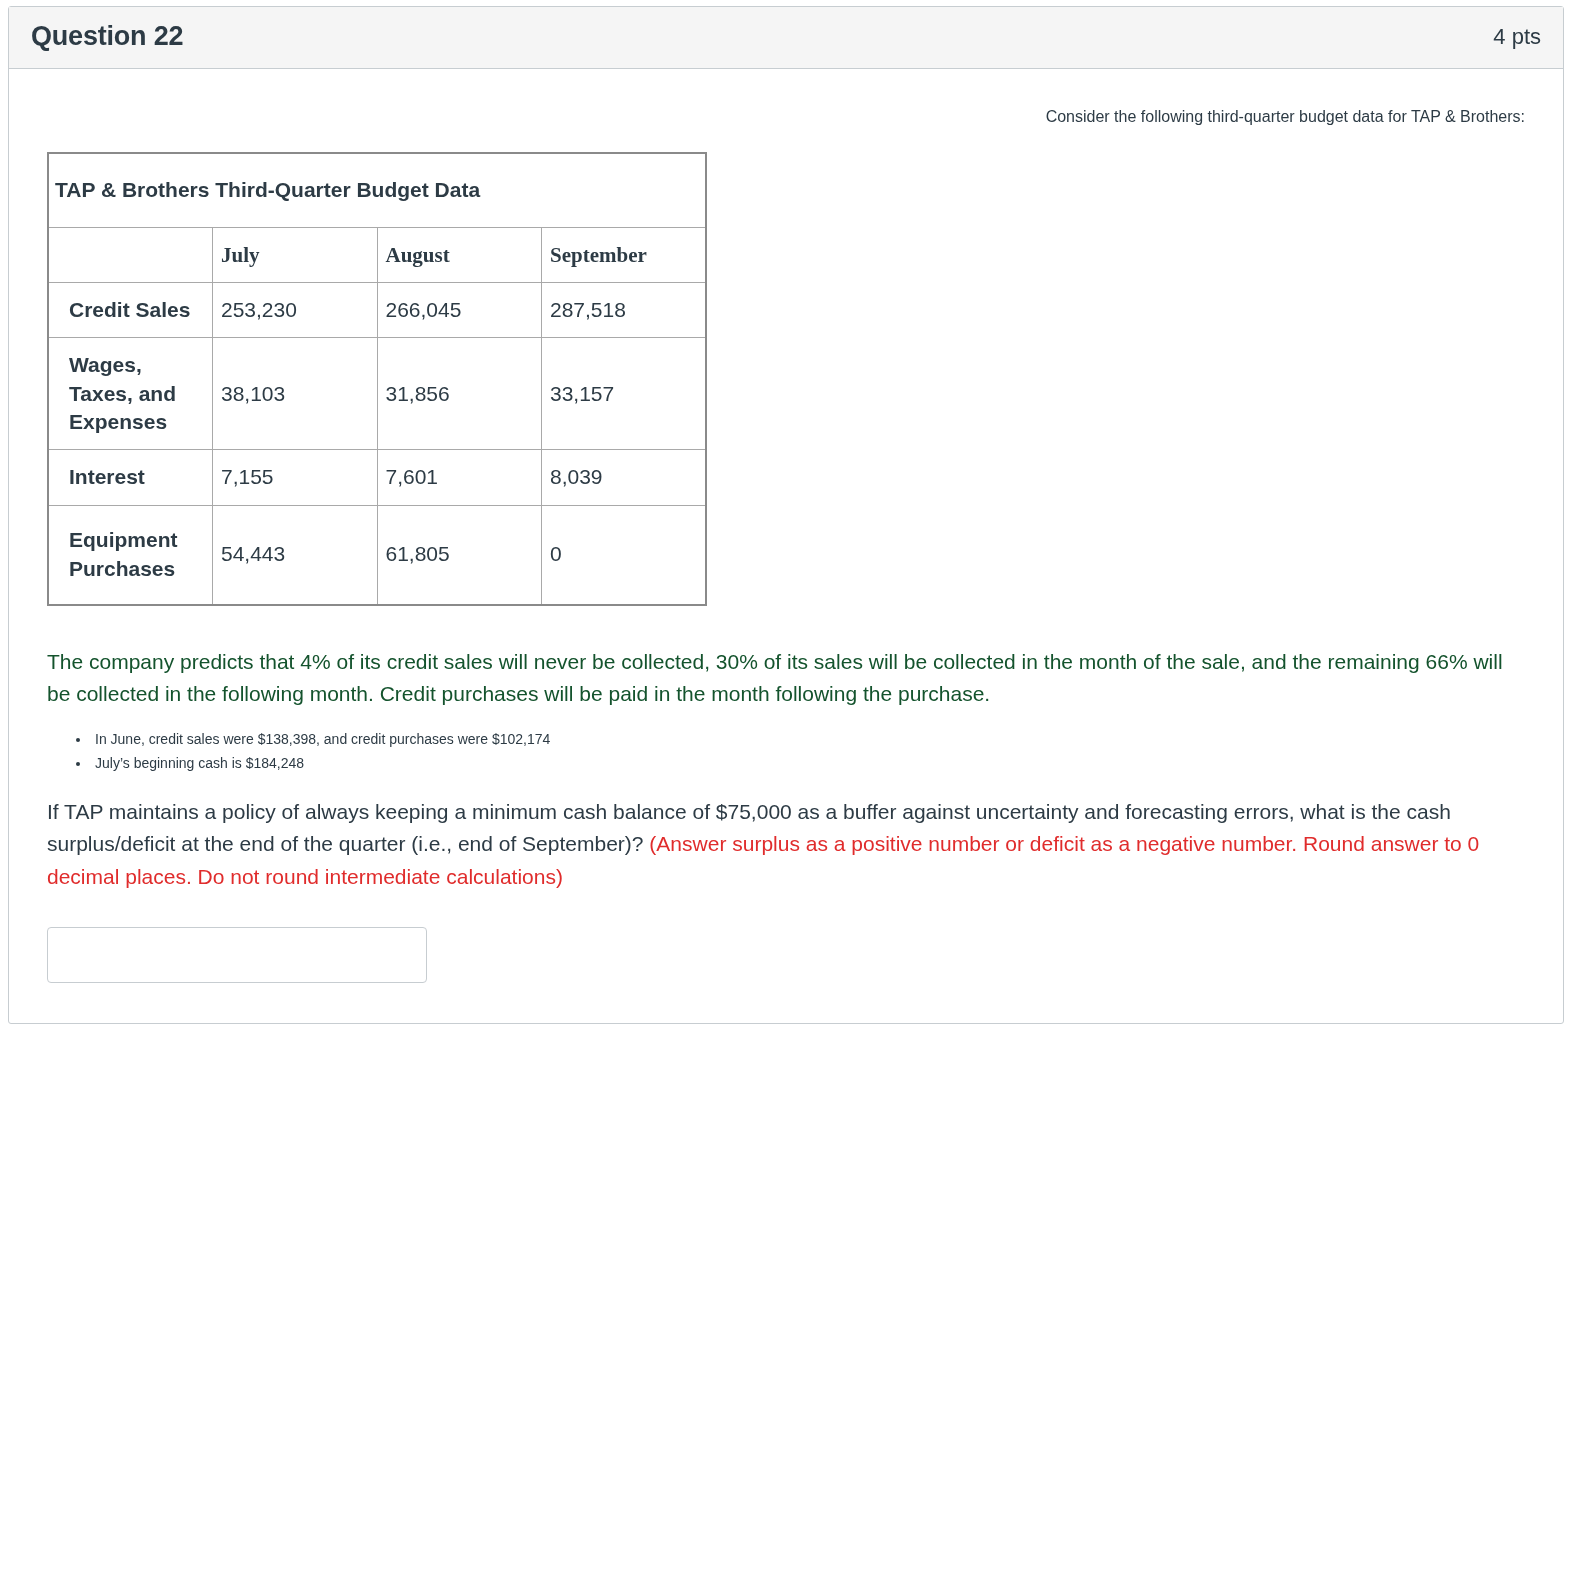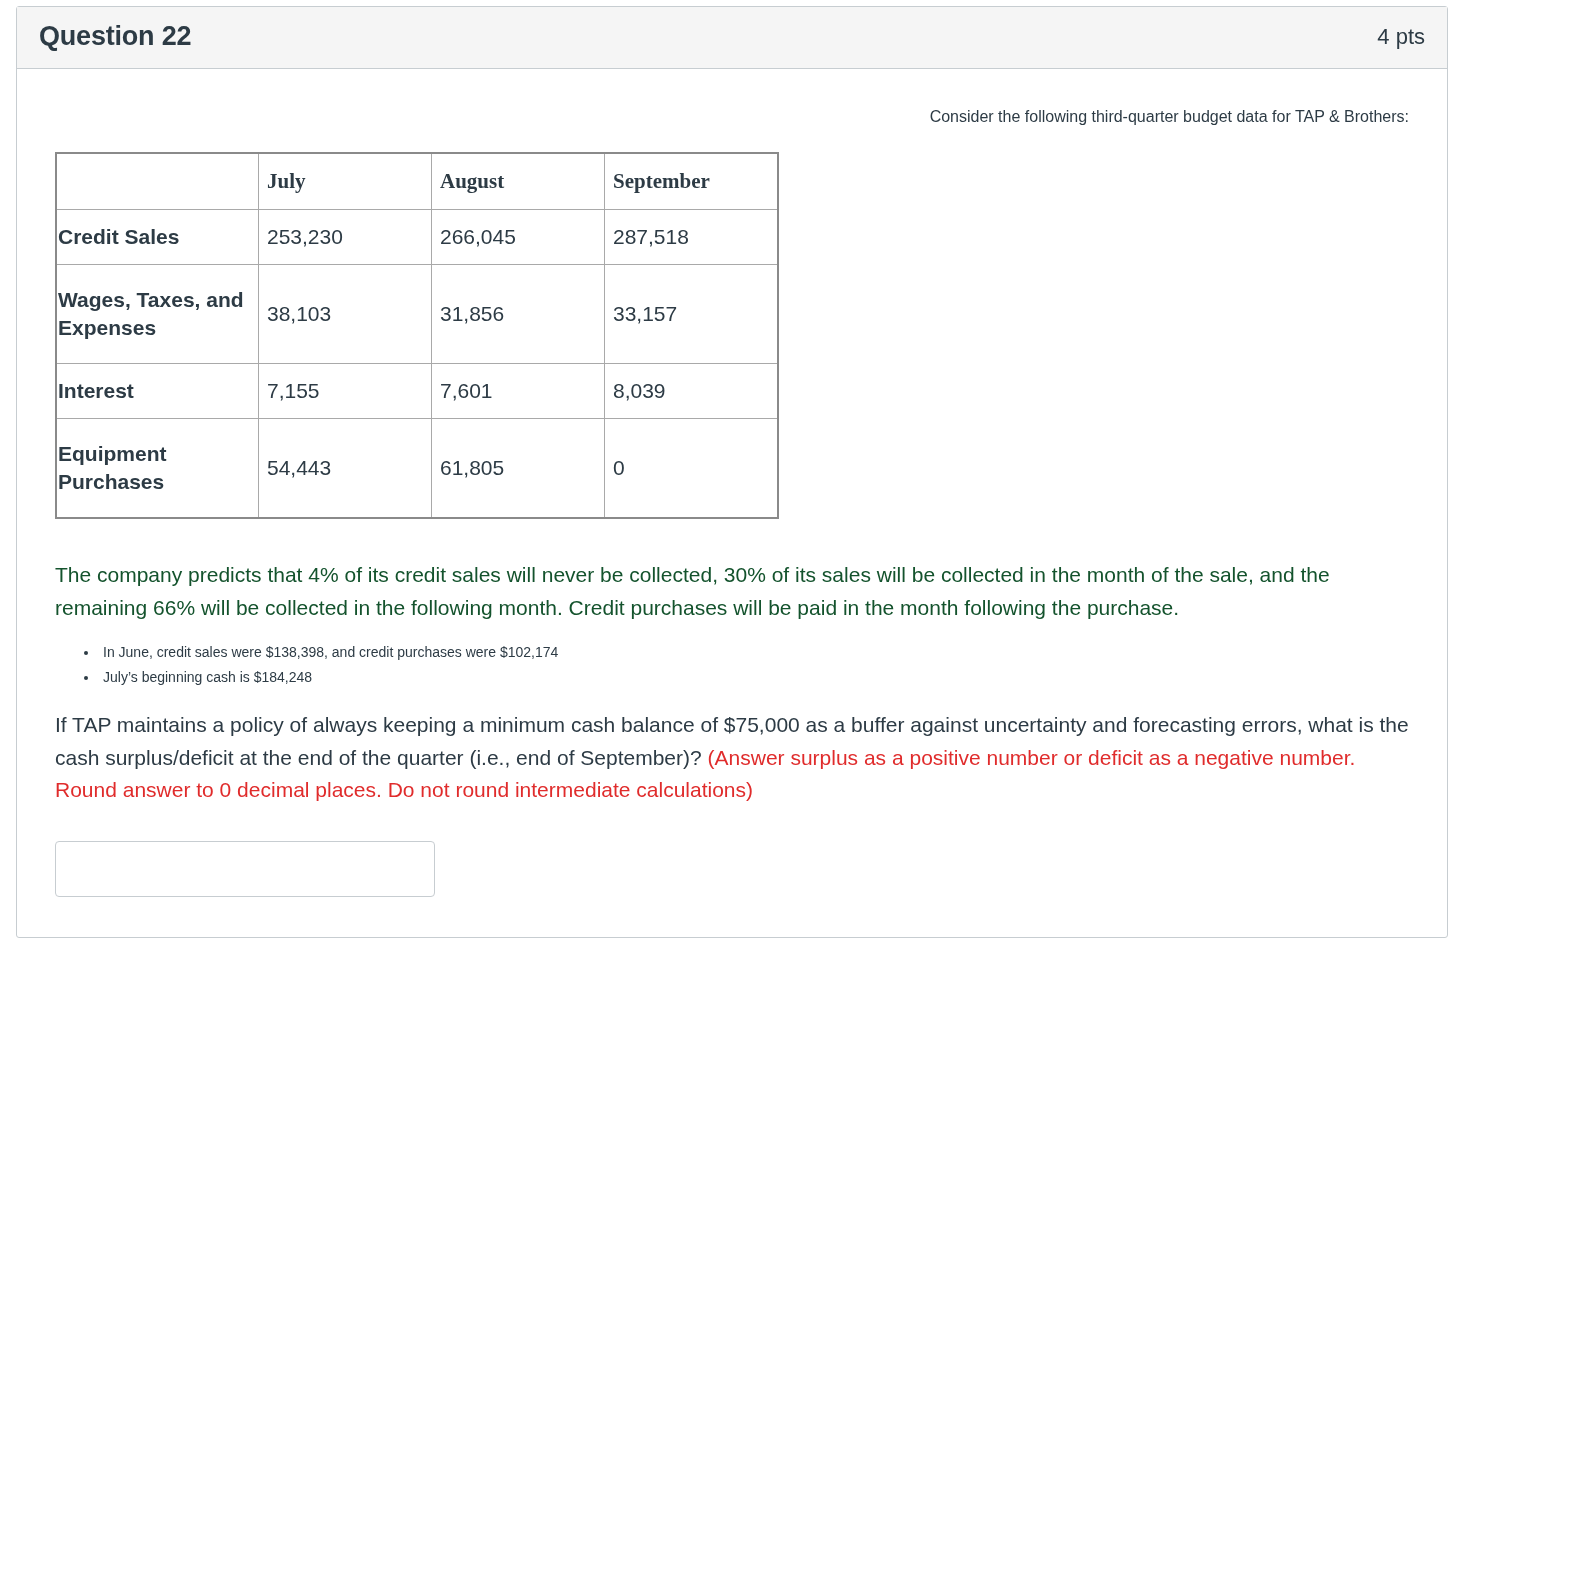--- a/index.html
+++ b/index.html
@@ -11,23 +11,23 @@
     font-family: "Liberation Sans", sans-serif;
     color: #2d3b45;
     width: 1586px;
     height: 1570px;
     overflow: hidden;
   }
 
   .question-container {
     border: 1px solid #c7cdd1;
     border-radius: 3px;
-    margin: 6px 8px 0 16px;
+    margin: 6px 8px 0 8px;
     background: #ffffff;
-    width: 1432px;
+    width: 1556px;
     box-sizing: border-box;
   }
 
   .question-header {
     background: #f5f5f5;
     border-bottom: 1px solid #c7cdd1;
     padding: 14px 22px 16px 22px;
     display: flex;
     align-items: center;
     justify-content: space-between;
@@ -75,21 +75,21 @@
   .budget-table .caption-cell {
     border: none;
     border-bottom: 1px solid #a9a9a9;
     font-weight: bold;
     font-size: 21px;
     padding: 22px 8px 22px 6px;
   }
   .budget-table .row-label {
     font-weight: bold;
     width: 192px;
-    padding-left: 1px;
+    padding-left: 20px;
   }
   .budget-table .col-month {
     font-weight: bold;
     font-family: Liberation Serif, serif;
   }
   .budget-table .c1 { width: 156px; }
   .budget-table .c2 { width: 156px; }
   .budget-table .c3 { width: 156px; }
   .budget-table .blank-cell { border-right: 1px solid #a9a9a9; }
   .tall-row td { height: 72px; }
@@ -143,20 +143,23 @@
     <div class="question-points">4 pts</div>
   </div>
 
   <div class="question-body">
 
     <p class="intro-text">Consider the following third-quarter budget data for TAP &amp; Brothers:</p>
 
     <table class="budget-table">
       <tbody>
         <tr>
+          <td class="caption-cell" colspan="4">TAP &amp; Brothers Third-Quarter Budget Data</td>
+        </tr>
+        <tr>
           <td class="row-label blank-cell"></td>
           <td class="col-month c1">July</td>
           <td class="col-month c2">August</td>
           <td class="col-month c3">September</td>
         </tr>
         <tr>
           <td class="row-label">Credit Sales</td>
           <td class="c1">253,230</td>
           <td class="c2">266,045</td>
           <td class="c3">287,518</td>

